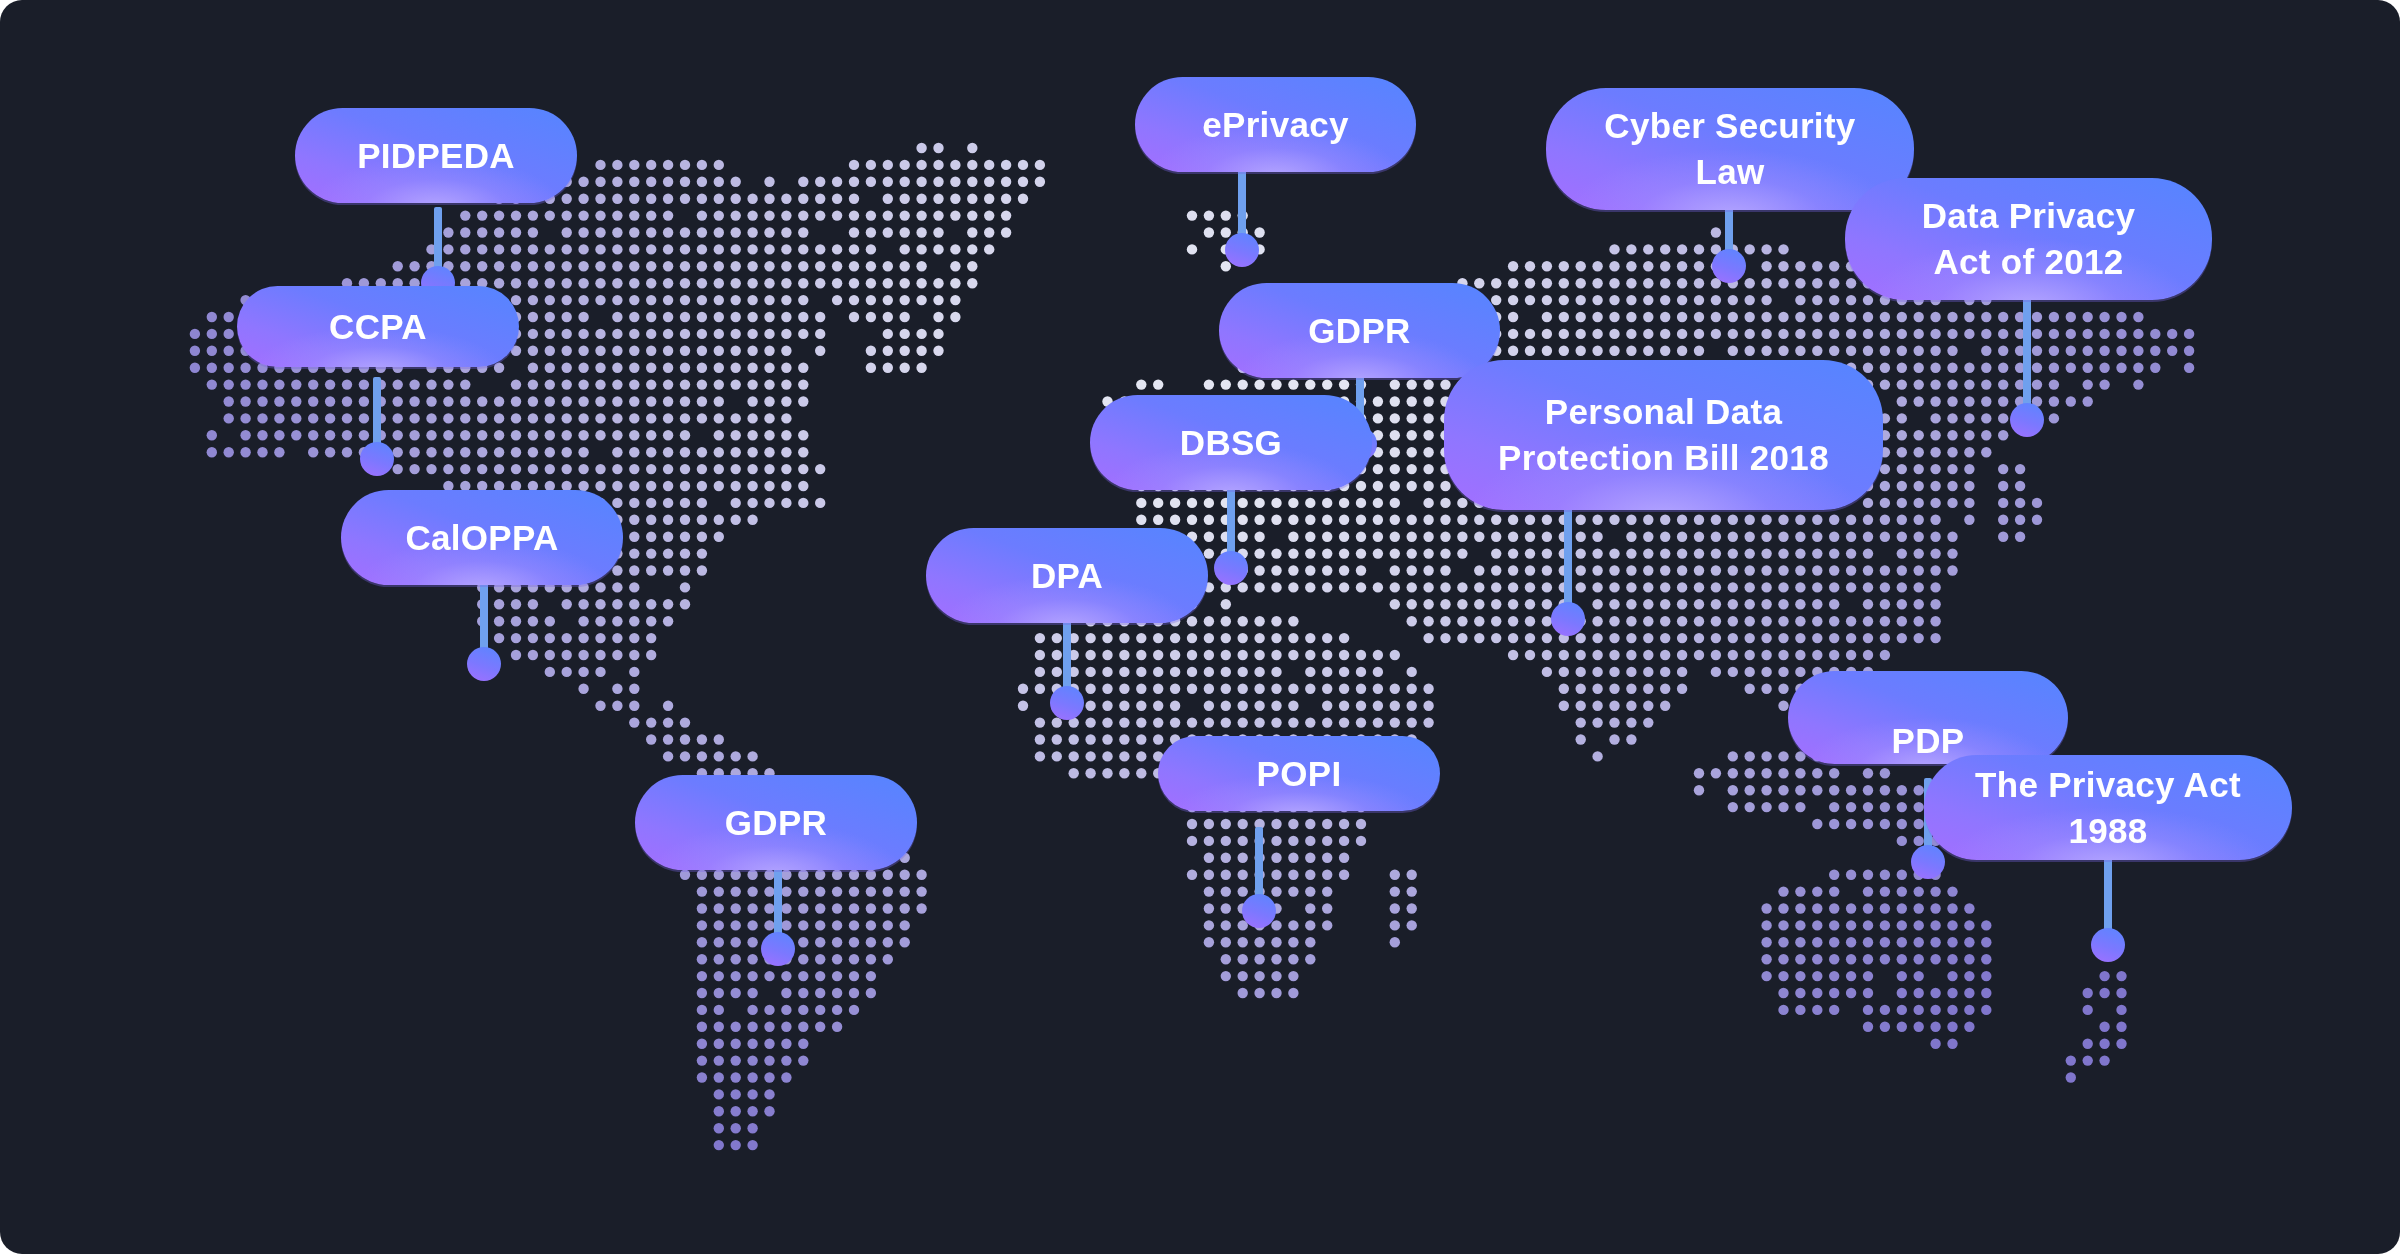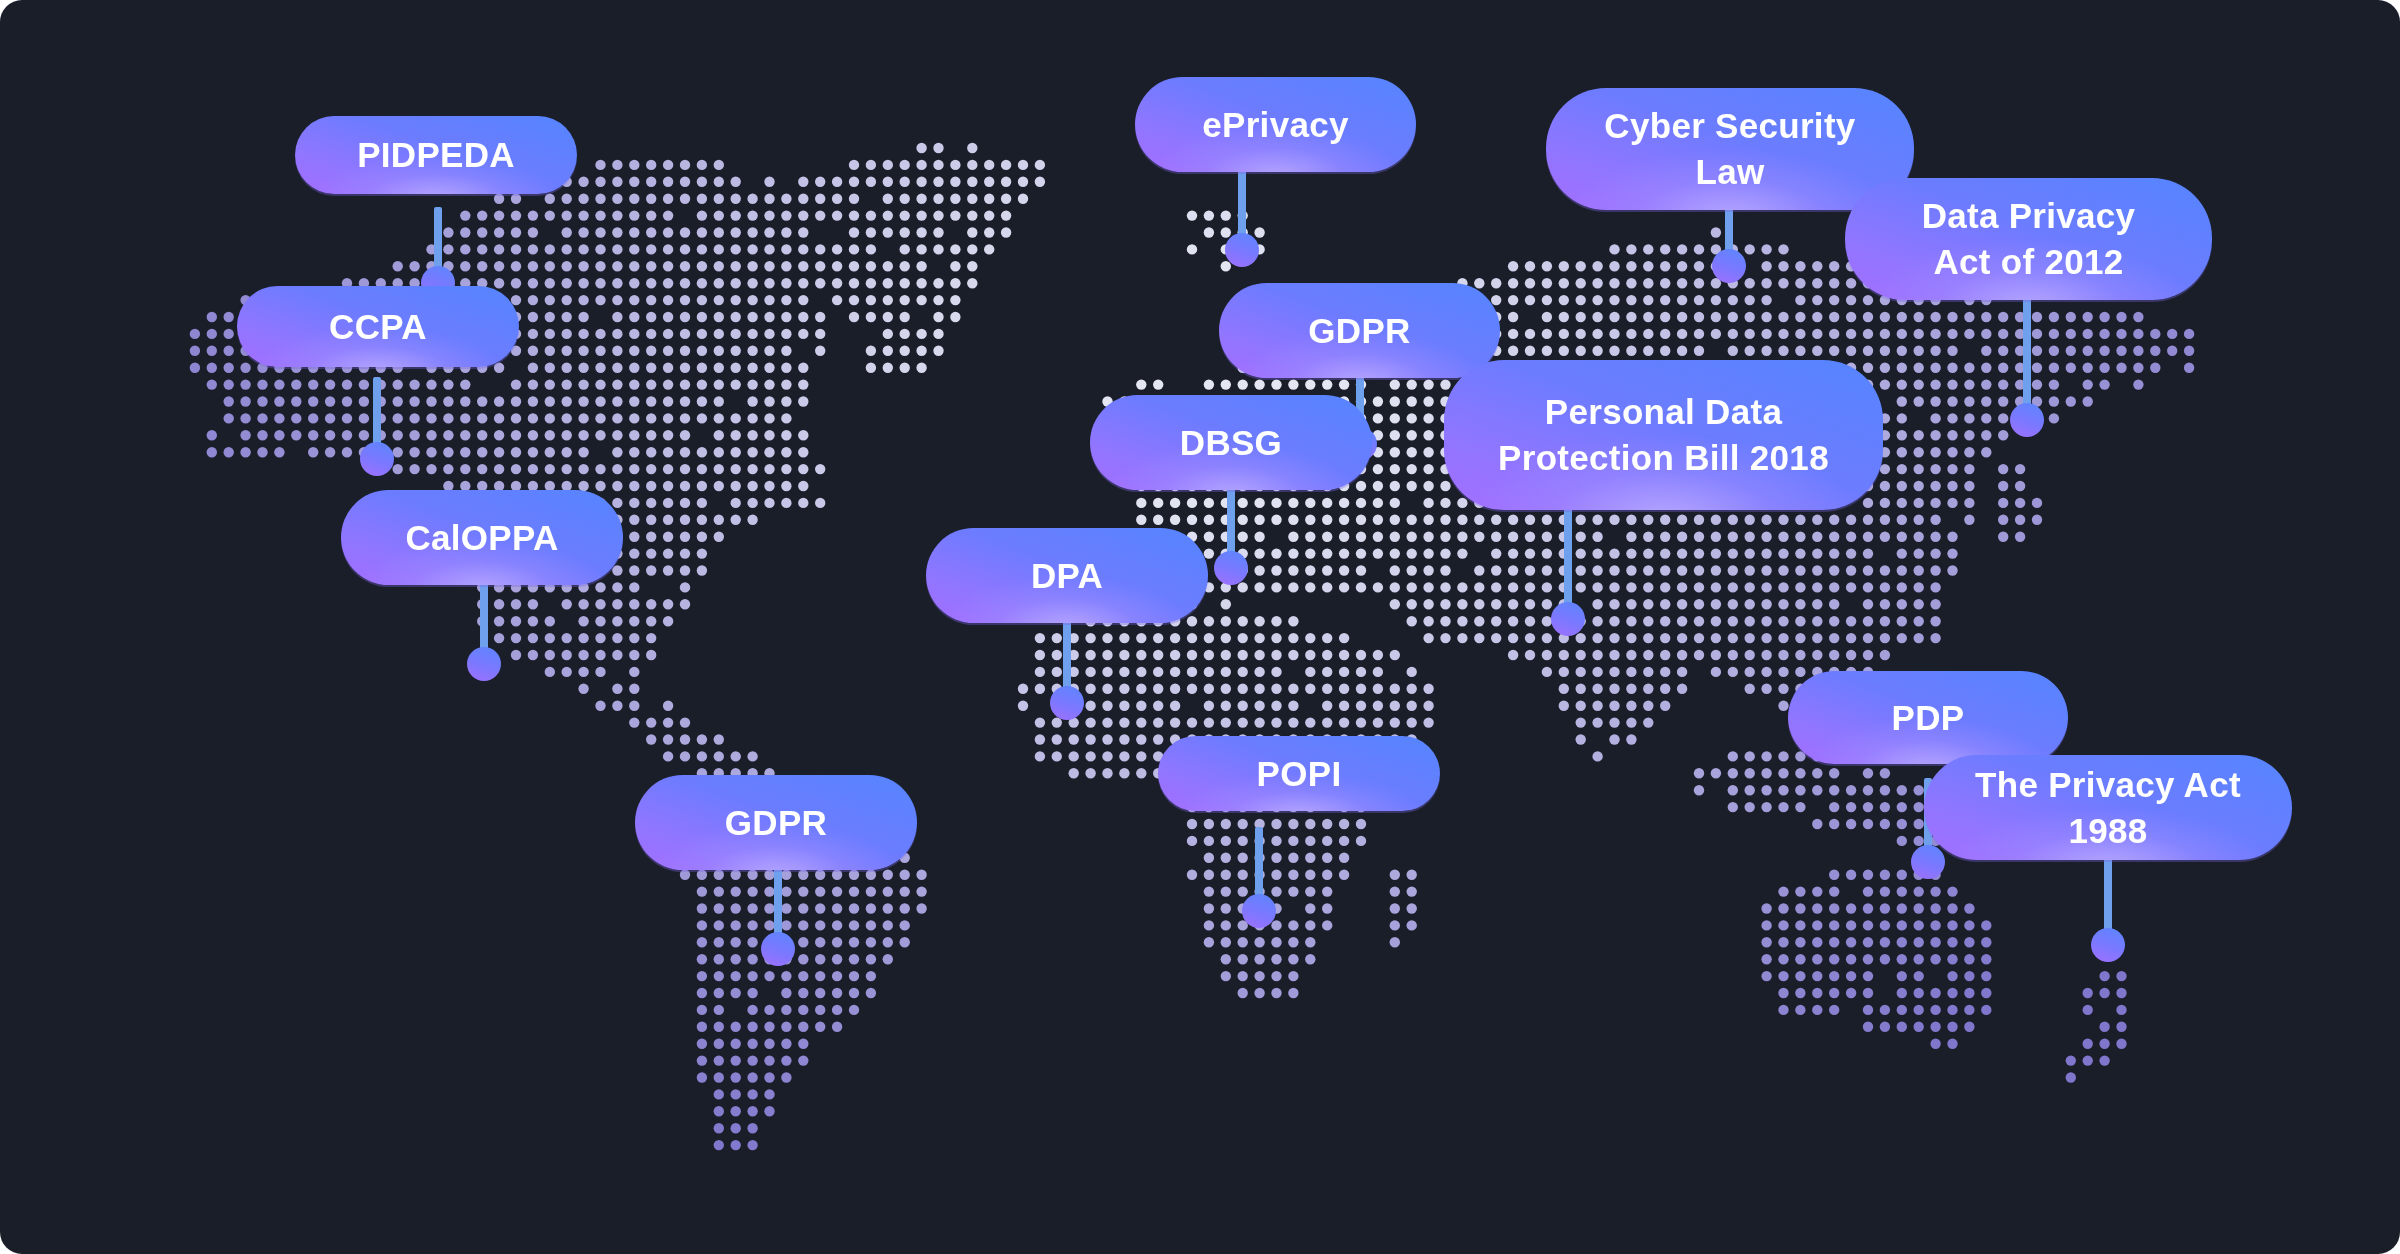--- a/index.html
+++ b/index.html
@@ -2764,21 +2764,21 @@
       <div class="stem" style="left: 1725px; top: 175px; height: 87px;"></div>
       <div class="pin-dot" style="left: 1712px; top: 249px;"></div>
       <div class="stem" style="left: 2023px; top: 296px; height: 120px;"></div>
       <div class="pin-dot" style="left: 2010px; top: 403px;"></div>
       <div class="stem" style="left: 1564px; top: 506px; height: 109px;"></div>
       <div class="pin-dot" style="left: 1551px; top: 602px;"></div>
       <div class="stem" style="left: 1924px; top: 778px; height: 80px;"></div>
       <div class="pin-dot" style="left: 1911px; top: 845px;"></div>
       <div class="stem" style="left: 2104px; top: 856px; height: 85px;"></div>
       <div class="pin-dot" style="left: 2091px; top: 928px;"></div>
-      <div class="pill" style="left: 295px; top: 116px; width: 282px; height: 78px; z-index: 10;">
+      <div class="pill" style="left: 295px; top: 108px; width: 282px; height: 95px; z-index: 10;">
         <div>
           <span>PIDPEDA</span>
         </div>
       </div>
       <div class="pill" style="left: 237px; top: 286px; width: 282px; height: 81px; z-index: 11;">
         <div>
           <span>CCPA</span>
         </div>
       </div>
       <div class="pill" style="left: 341px; top: 490px; width: 282px; height: 95px; z-index: 12;">
@@ -2827,21 +2827,21 @@
           <span>Data Privacy</span>
           <span>Act of 2012</span>
         </div>
       </div>
       <div class="pill" style="left: 1444px; top: 360px; width: 439px; height: 150px; z-index: 21;">
         <div>
           <span>Personal Data</span>
           <span>Protection Bill 2018</span>
         </div>
       </div>
-      <div class="pill" style="left: 1788px; top: 671px; width: 280px; height: 93px; z-index: 22;">
+      <div class="pill" style="left: 1788px; top: 671px; width: 280px; height: 93px; z-index: 22; align-items: flex-end;">
         <div>
           <span>PDP</span>
         </div>
       </div>
       <div class="pill" style="left: 1924px; top: 755px; width: 368px; height: 105px; z-index: 23;">
         <div>
           <span>The Privacy Act</span>
           <span>1988</span>
         </div>
       </div>

